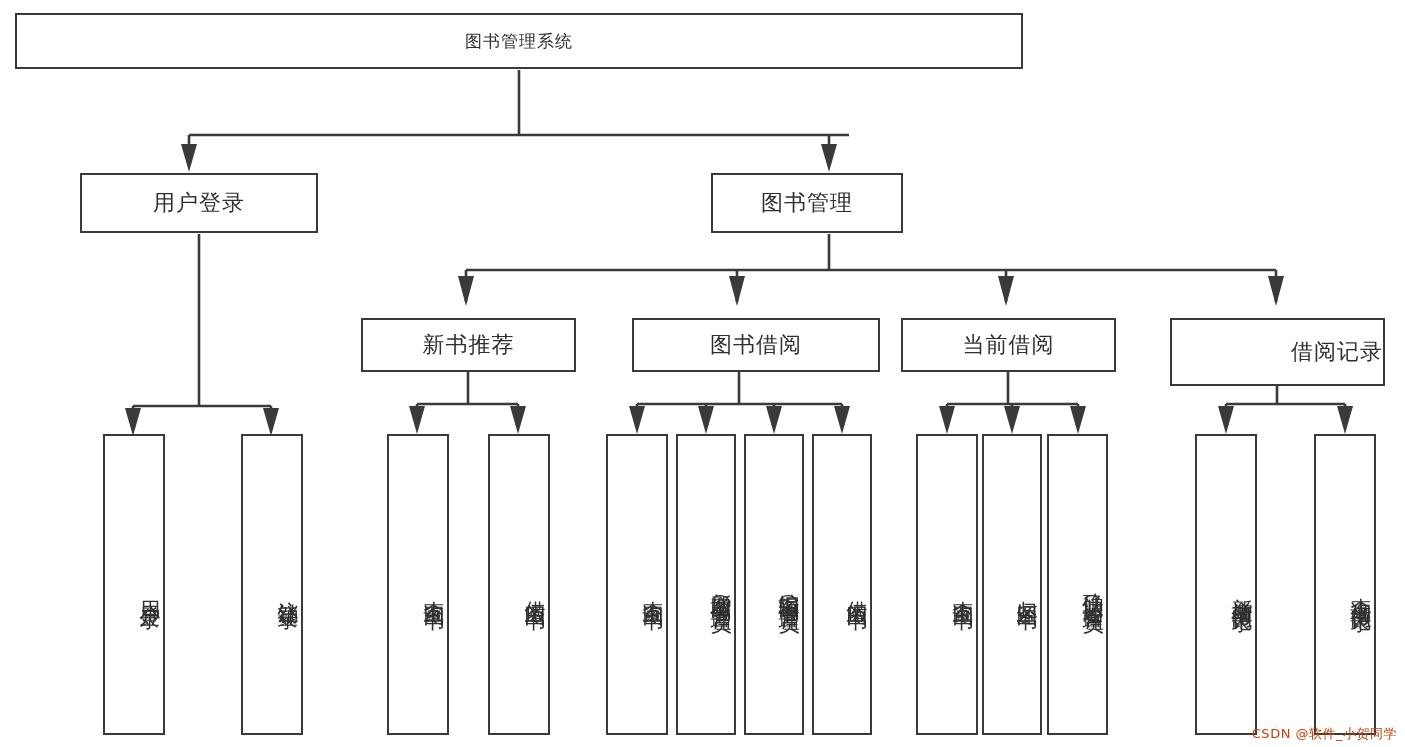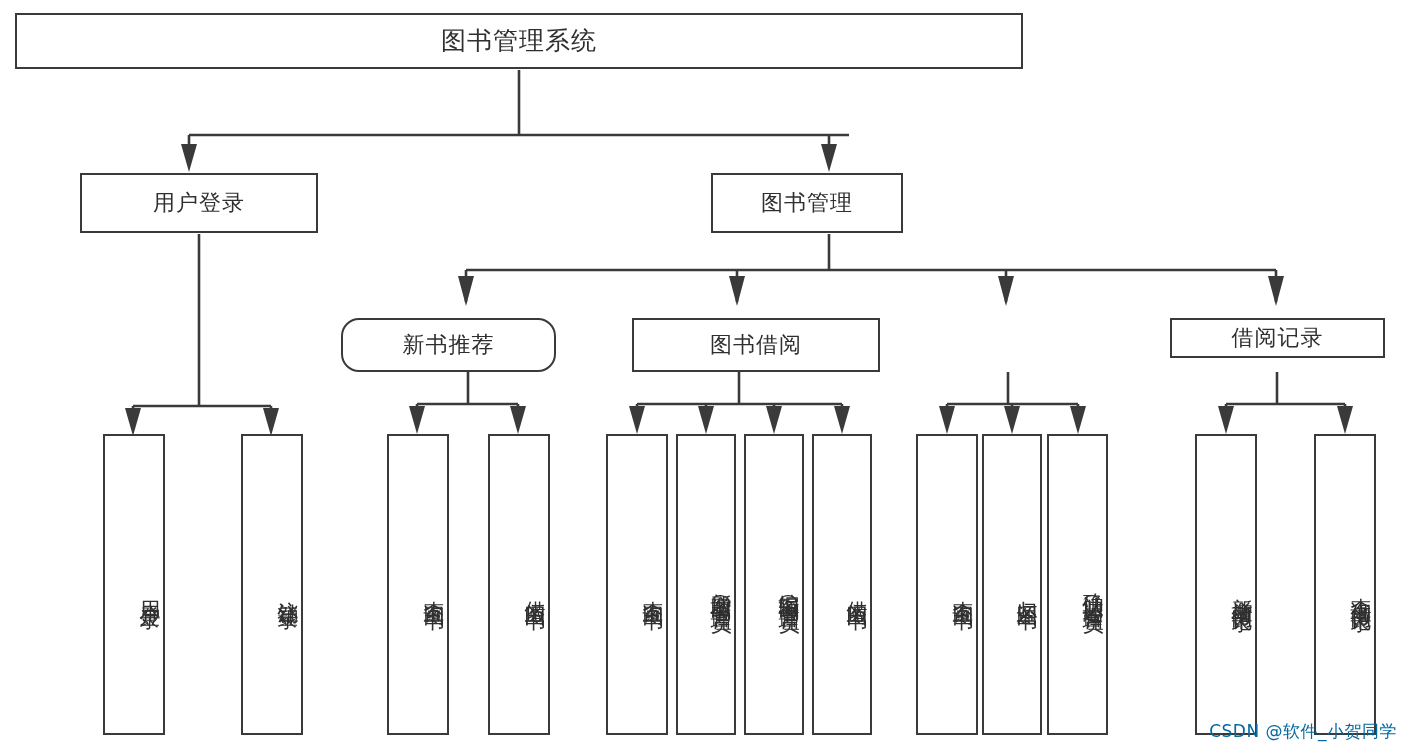--- a/index.html
+++ b/index.html
@@ -32,21 +32,21 @@
     justify-content:center;
     text-align:center;
     color:#2f2f2f;
   }
   .node.horiz{
     font-size:22px;
     line-height:1.2;
     letter-spacing:1px;
   }
   .node.root{
-    font-size:25px;
+    font-size:17px;
   }
   .node.vert{
     writing-mode:vertical-rl;
     text-orientation:upright;
     font-size:21px;
     line-height:1.25;
     letter-spacing:3px;
     padding-top:10px;
     align-items:flex-start;
     justify-content:center;
@@ -54,22 +54,22 @@
   .node.vert .vlabel{
     writing-mode:vertical-rl;
     text-orientation:upright;
     display:block;
     white-space:nowrap;
   }
   .watermark{
     position:absolute;
     right:8px;
     bottom:4px;
-    font-size:17px;
-    color:#0369a1;
+    font-size:13px;
+    color:#c2410c;
     letter-spacing:0.5px;
     white-space:nowrap;
   }
 </style>
 </head>
 <body>
 
 <div id="canvas">
 
   <svg id="wires" viewBox="0 0 1405 747">
@@ -157,30 +157,33 @@
   </div>
 
   <div class="node horiz" style="left:80px; top:173px; width:238px; height:60px;">
     <span>用户登录</span>
   </div>
 
   <div class="node horiz" style="left:711px; top:173px; width:192px; height:60px;">
     <span>图书管理</span>
   </div>
 
-  <div class="node horiz" style="left:341px; top:318px; width:215px; height:54px;border-radius:18px;">
+  <div class="node horiz" style="left:361px; top:318px; width:215px; height:54px;">
     <span>新书推荐</span>
   </div>
 
   <div class="node horiz" style="left:632px; top:318px; width:248px; height:54px;">
     <span>图书借阅</span>
   </div>
 
-
-  <div class="node horiz" style="left:1170px; top:318px; width:215px; height:40px;">
+  <div class="node horiz" style="left:901px; top:318px; width:215px; height:54px;">
+    <span>当前借阅</span>
+  </div>
+
+  <div class="node horiz" style="left:1170px; top:318px; width:215px; height:68px;justify-content:flex-end;">
     <span>借阅记录</span>
   </div>
 
   <div class="node vert" style="left:103px; top:434px; width:62px; height:301px;">
     <span class="vlabel">用户登录</span>
   </div>
 
   <div class="node vert" style="left:241px; top:434px; width:62px; height:301px;">
     <span class="vlabel">注销登录</span>
   </div>

